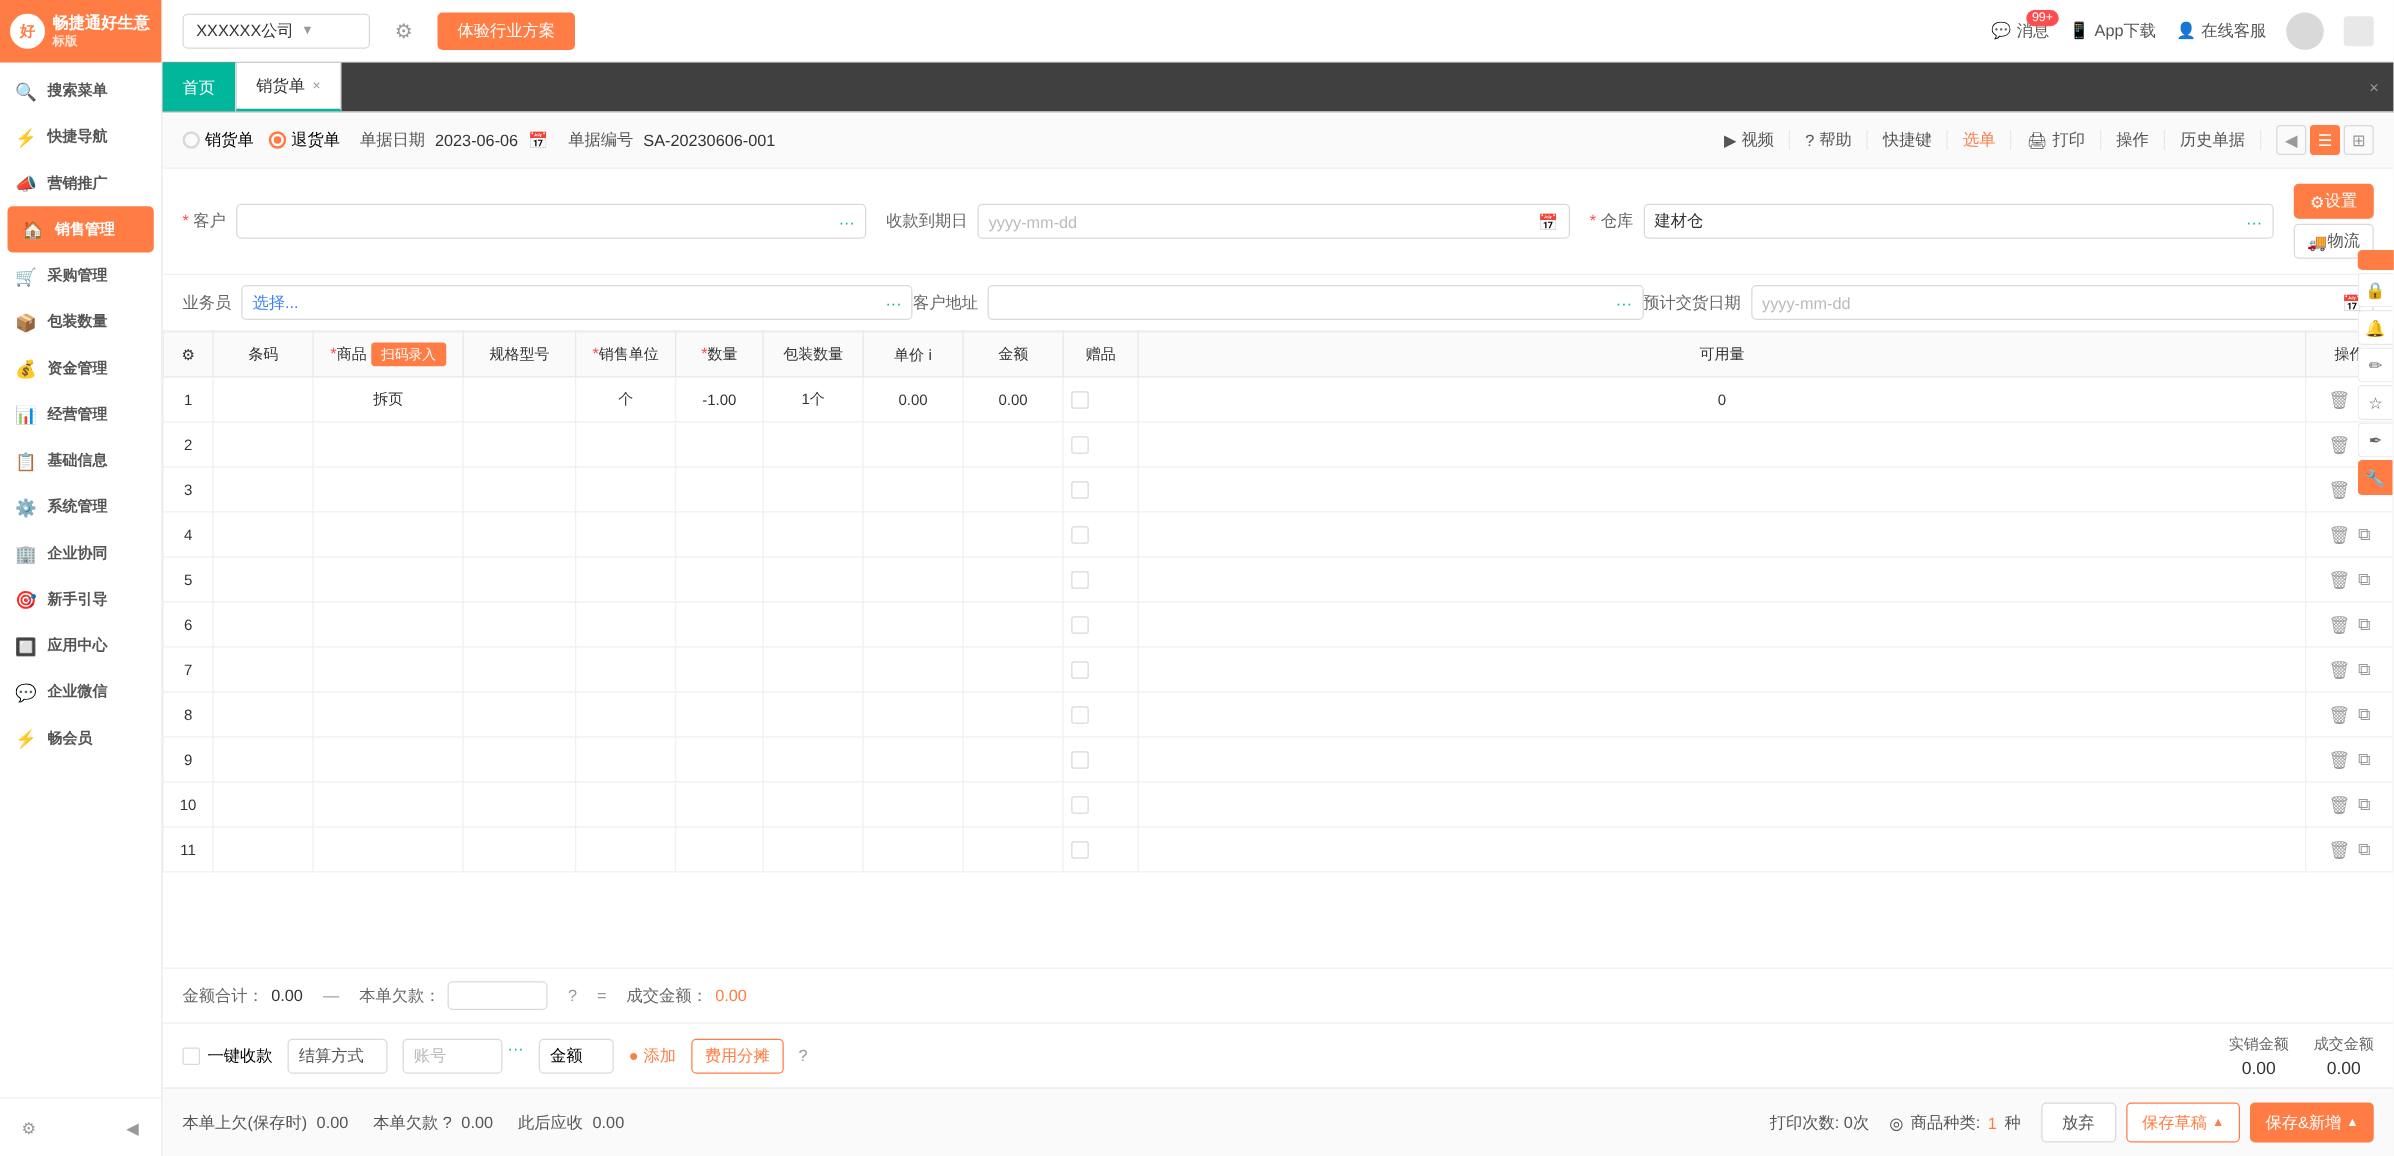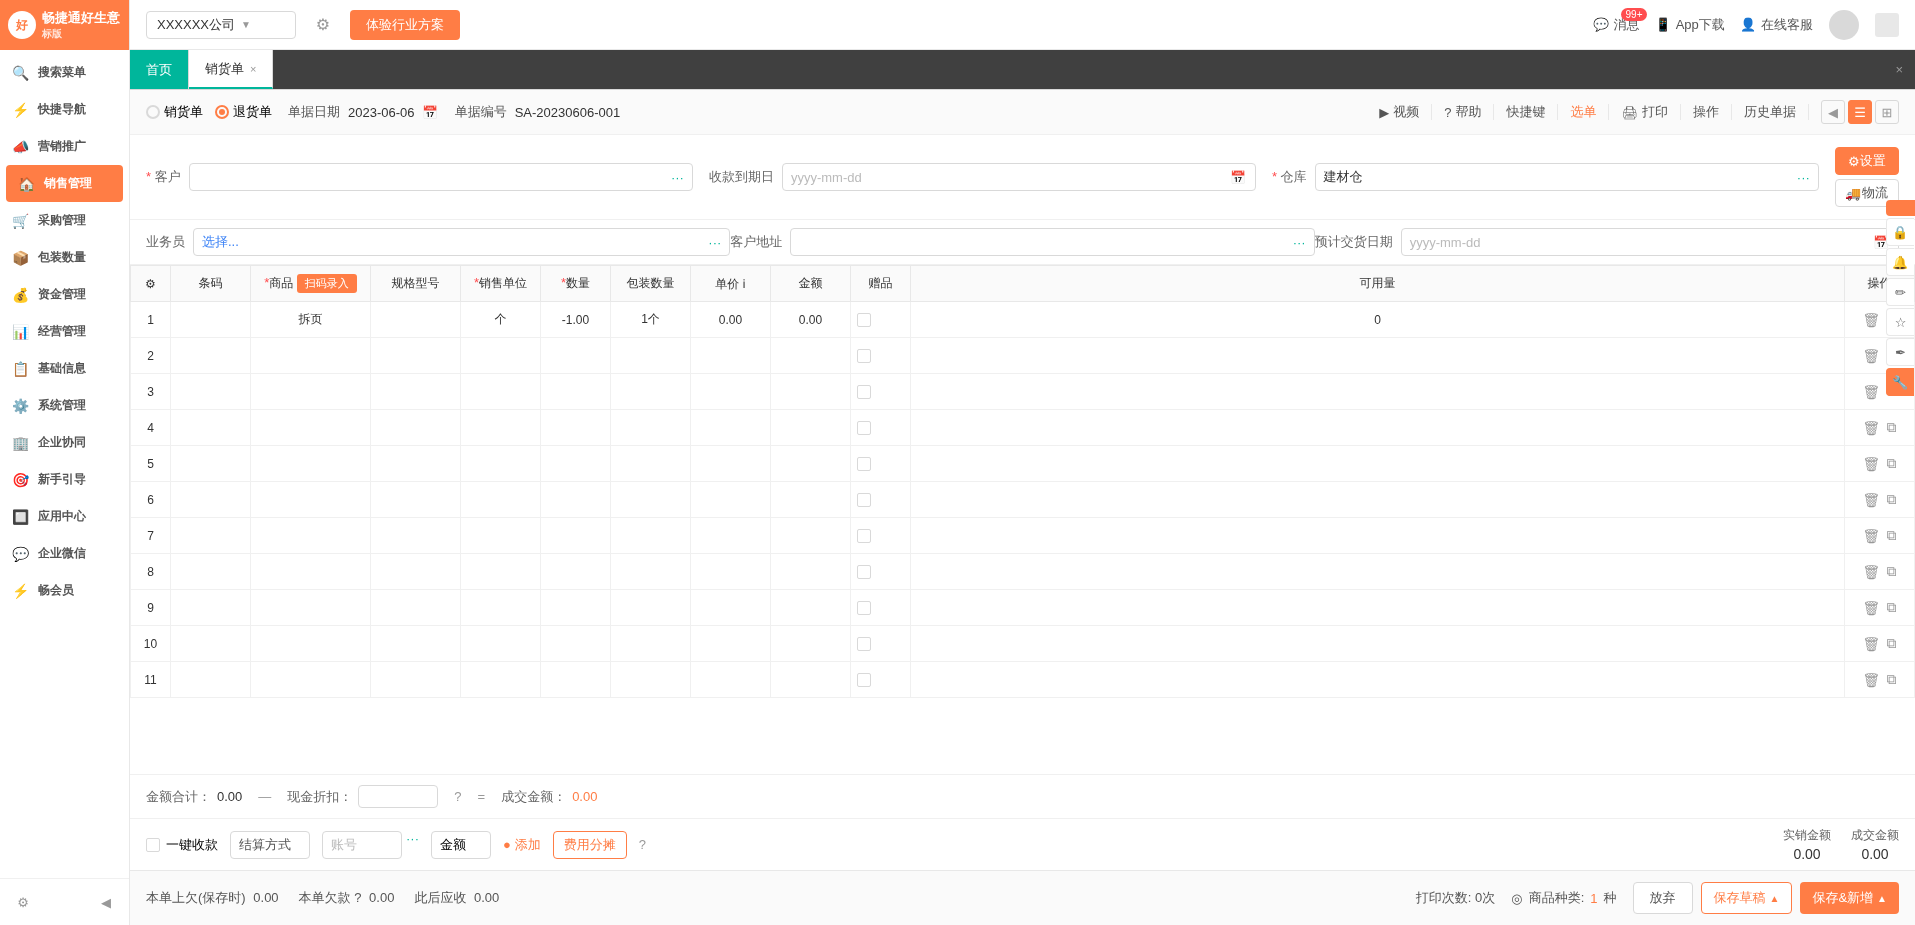--- a/index.html
+++ b/index.html
@@ -627,21 +627,21 @@
       </table>
     </div>
 
     <div class="summary-area">
       <div class="summary-item">
         <span class="summary-label">金额合计：</span>
         <span class="summary-value">0.00</span>
       </div>
       <span class="summary-dash">—</span>
       <div class="summary-item">
-        <span class="summary-label">现金折扣：</span>
+        <span class="summary-label">本单欠款：</span>
         <input class="cash-discount" type="text" value="" style="">
       </div>
       <span style="color:#999; cursor:pointer;">?</span>
       <span class="equals-sign">=</span>
       <div class="summary-item">
         <span class="summary-label">成交金额：</span>
         <span class="deal-amount">0.00</span>
       </div>
     </div>
 

